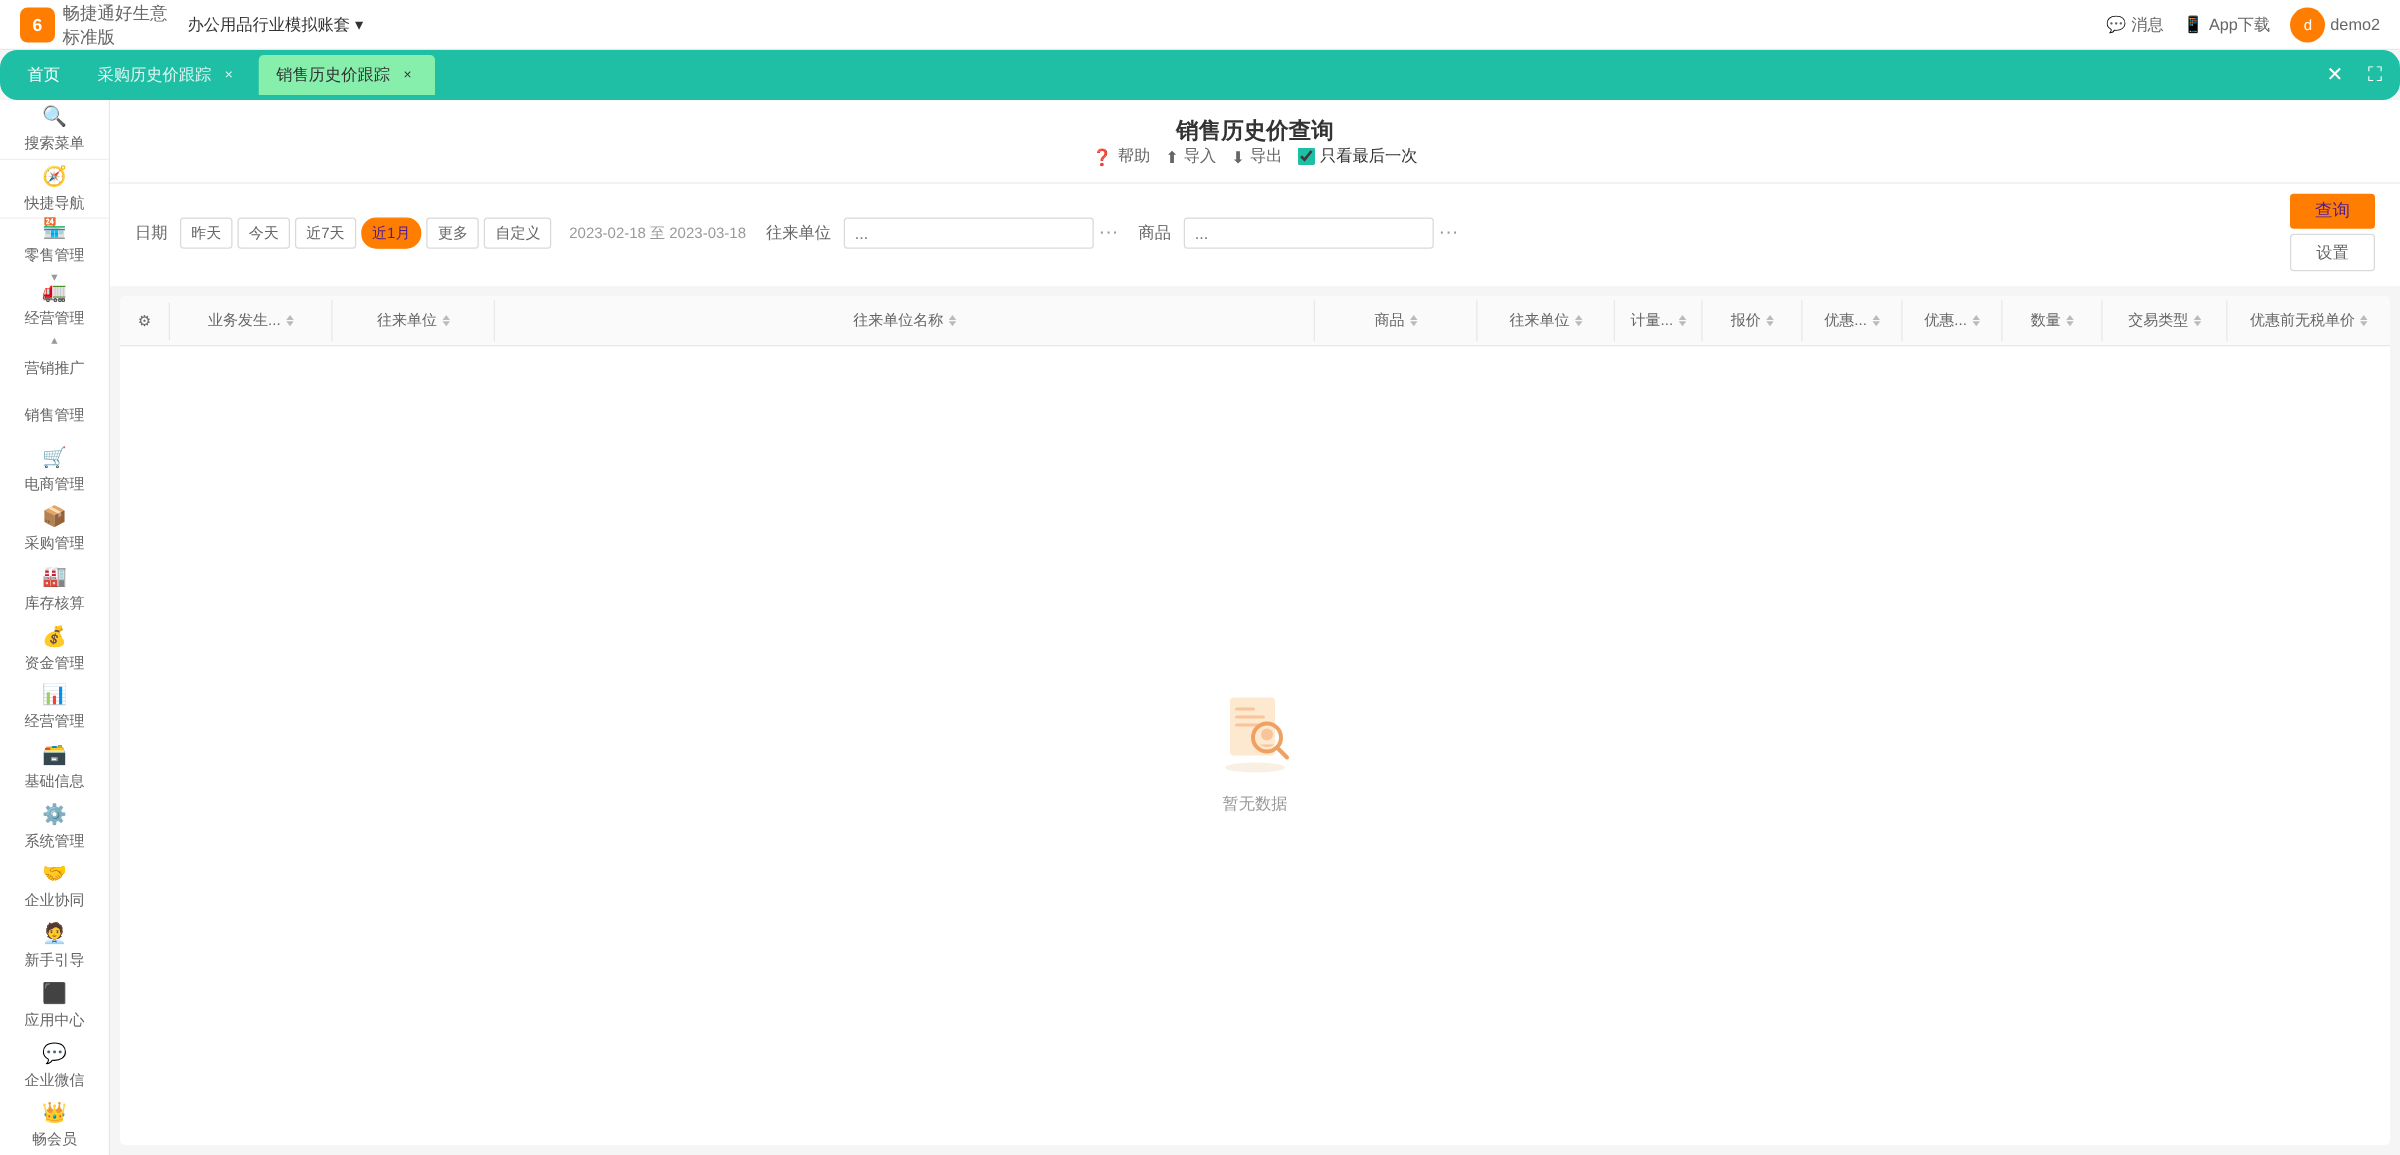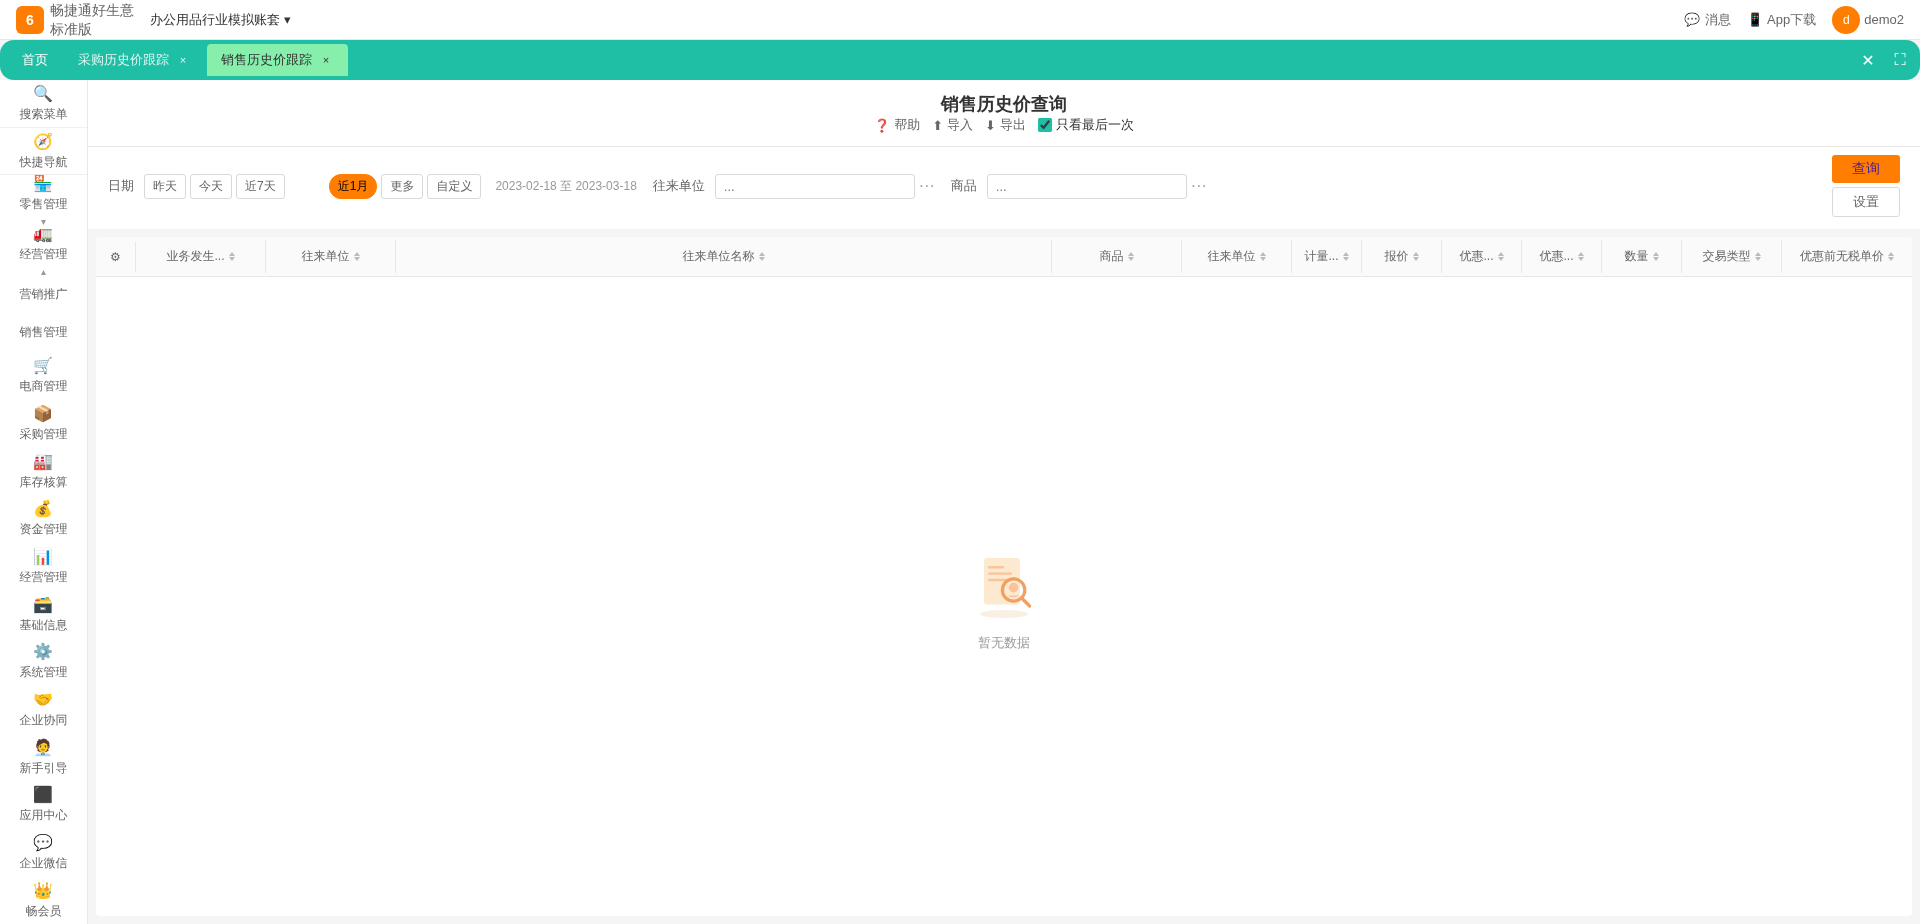--- a/index.html
+++ b/index.html
@@ -47,21 +47,21 @@
     .page-action-btn { display: flex; align-items: center; gap: 4px; color: #666; font-size: 13px; cursor: pointer; }
     .checkbox-label { display: flex; align-items: center; gap: 4px; font-size: 13px; color: #333; }
     .checkbox-input { width: 14px; height: 14px; accent-color: #1ebfa5; }
 
     
     .filter-bar { background: #fff; padding: 8px 20px 12px 20px; display: flex; align-items: center; gap: 16px; flex-wrap: wrap; }
     .filter-group { display: flex; align-items: center; gap: 10px; }
     .filter-label { color: #666; font-size: 13px; white-space: nowrap; }
     .date-buttons { display: flex; gap: 4px; align-items: center; }
     .date-btn { padding: 3px 8px; border: 1px solid #d9d9d9; border-radius: 3px; cursor: pointer; font-size: 12px; color: #666; background: #fff; }
-    .date-btn.active { background: #ff7d00; color: #000000; border-color: #ff7d00; border-radius: 12px; margin-left: 40px; }
+    .date-btn.active { background: #ff7d00; color: #4c1d95; border-color: #ff7d00; border-radius: 12px; }
     .date-range { font-size: 12px; color: #999; margin-left: 4px; }
     .filter-input-wrap { display: flex; align-items: center; position: relative; }
     .filter-input { border: 1px solid #d9d9d9; border-radius: 3px; padding: 4px 8px; font-size: 13px; width: 200px; outline: none; }
     .filter-dots { color: #999; font-size: 16px; cursor: pointer; margin-left: 4px; }
     .query-btn { background: #ff7d00; color: #4c1d95; border: none; border-radius: 3px; padding: 5px 20px; font-size: 14px; cursor: pointer; white-space: nowrap; }
     .settings-btn { background: #fff; color: #666; border: 1px solid #d9d9d9; border-radius: 3px; padding: 5px 14px; font-size: 13px; cursor: pointer; }
 
     
     .table-container { flex: 1; background: #fff; margin: 8px; border-radius: 4px; overflow: hidden; display: flex; flex-direction: column; }
     .table-header { display: flex; background: #fafafa; border-bottom: 1px solid #e8e8e8; min-height: 40px; align-items: center; }

